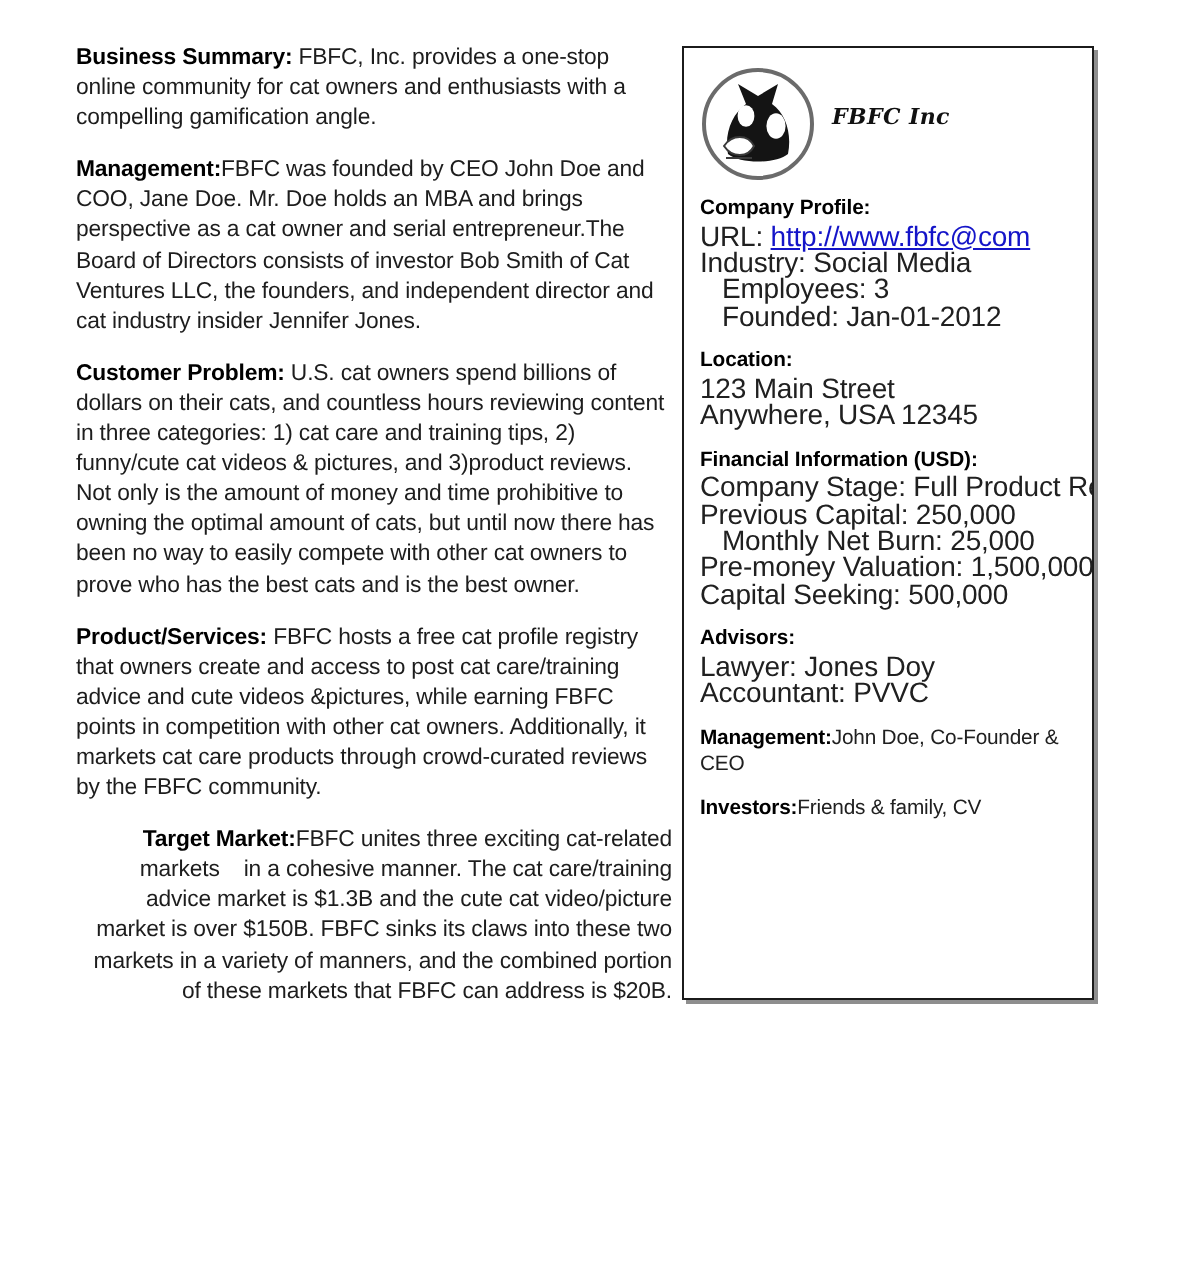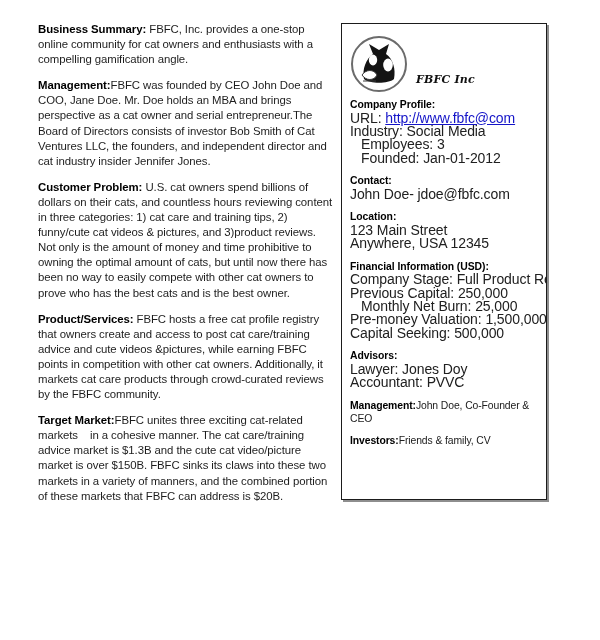--- a/index.html
+++ b/index.html
@@ -40,21 +40,21 @@
     letter-spacing: -0.08px;
   }
   .para .lbl {
     font-weight: bold;
     color: #000;
   }
 
   
   .narrow { width: 296px; }
   
-  .wide   { width: 524px; }
+  .wide   { width: 524px; text-align: right; }
 
   
   .flow-wrap { width: 524px; position: relative; }
   .floatbox-spacer {
     float: right;
     width: 226px;
     height: 482px;
   }
 
   .gapspace { display: inline-block; width: 12px; }
@@ -69,21 +69,21 @@
     border: 1.6px solid #1b1b1b;
     box-shadow: 2px 2px 0 0 #8e8e8e;
     background: #ffffff;
     box-sizing: border-box;
     padding: 7px 8px 0 8px;
     overflow: hidden;
   }
 
   .logo-row {
     display: flex;
-    align-items: flex-end;
+    align-items: center;
     height: 62px;
     margin-bottom: 5px;
   }
   .logo-mark {
     width: 58px;
     height: 58px;
     position: relative;
     flex: 0 0 58px;
   }
   .logo-name {
@@ -153,24 +153,20 @@
     </div>
 
     <div class="fb-block">
       <div class="fb-head">Company Profile:</div>
       <div class="fb-line"><span>URL: </span><a class="url-link" href="#">http://www.fbfc@com</a></div>
       <div class="fb-line">Industry: Social Media</div>
       <div class="fb-line indent">Employees: 3</div>
       <div class="fb-line indent">Founded: Jan-01-2012</div>
     </div>
 
-    <div class="fb-block">
-      <div class="fb-head">Contact:</div>
-      <div class="fb-line">John Doe- jdoe@fbfc.com</div>
-    </div>
 
     <div class="fb-block">
       <div class="fb-head">Location:</div>
       <div class="fb-line">123 Main Street</div>
       <div class="fb-line">Anywhere, USA 12345</div>
     </div>
 
     <div class="fb-block">
       <div class="fb-head">Financial Information (USD):</div>
       <div class="fb-line">Company Stage: Full Product Ready</div>

